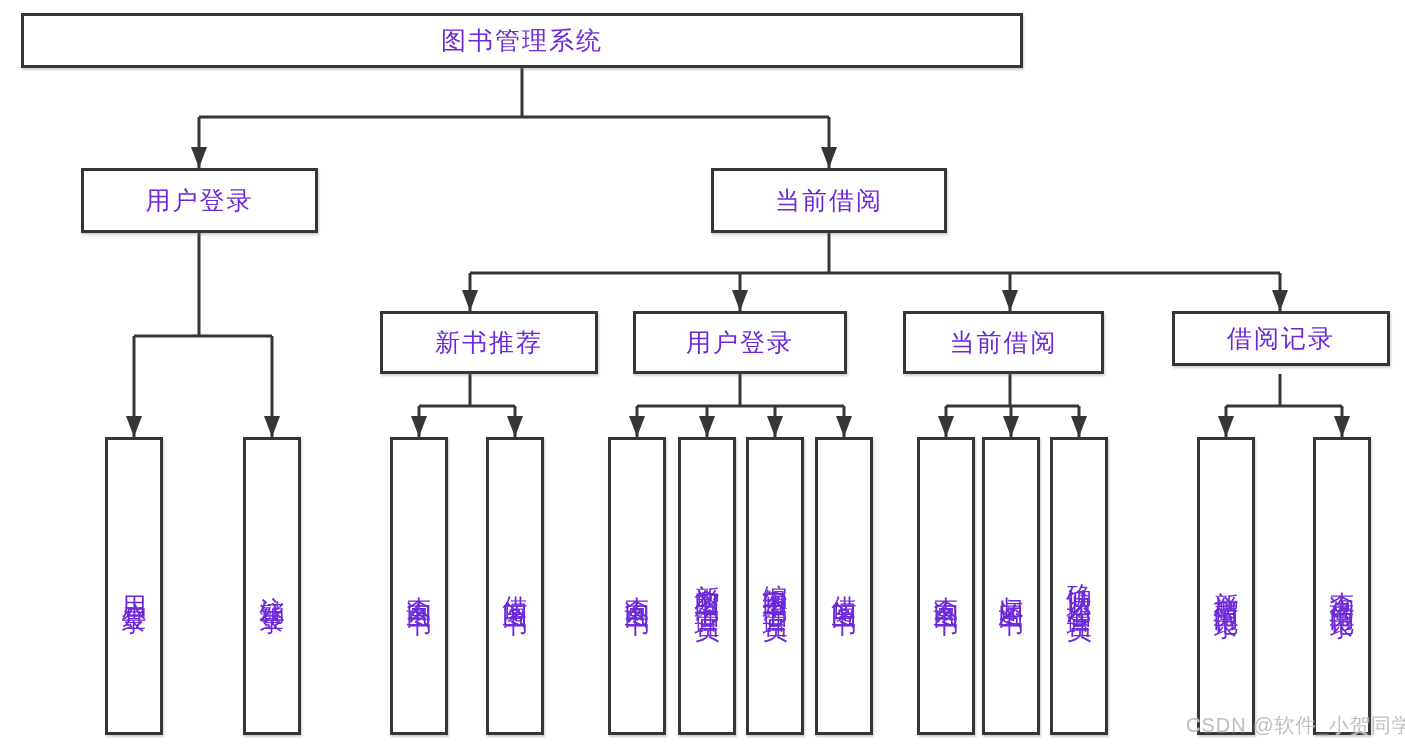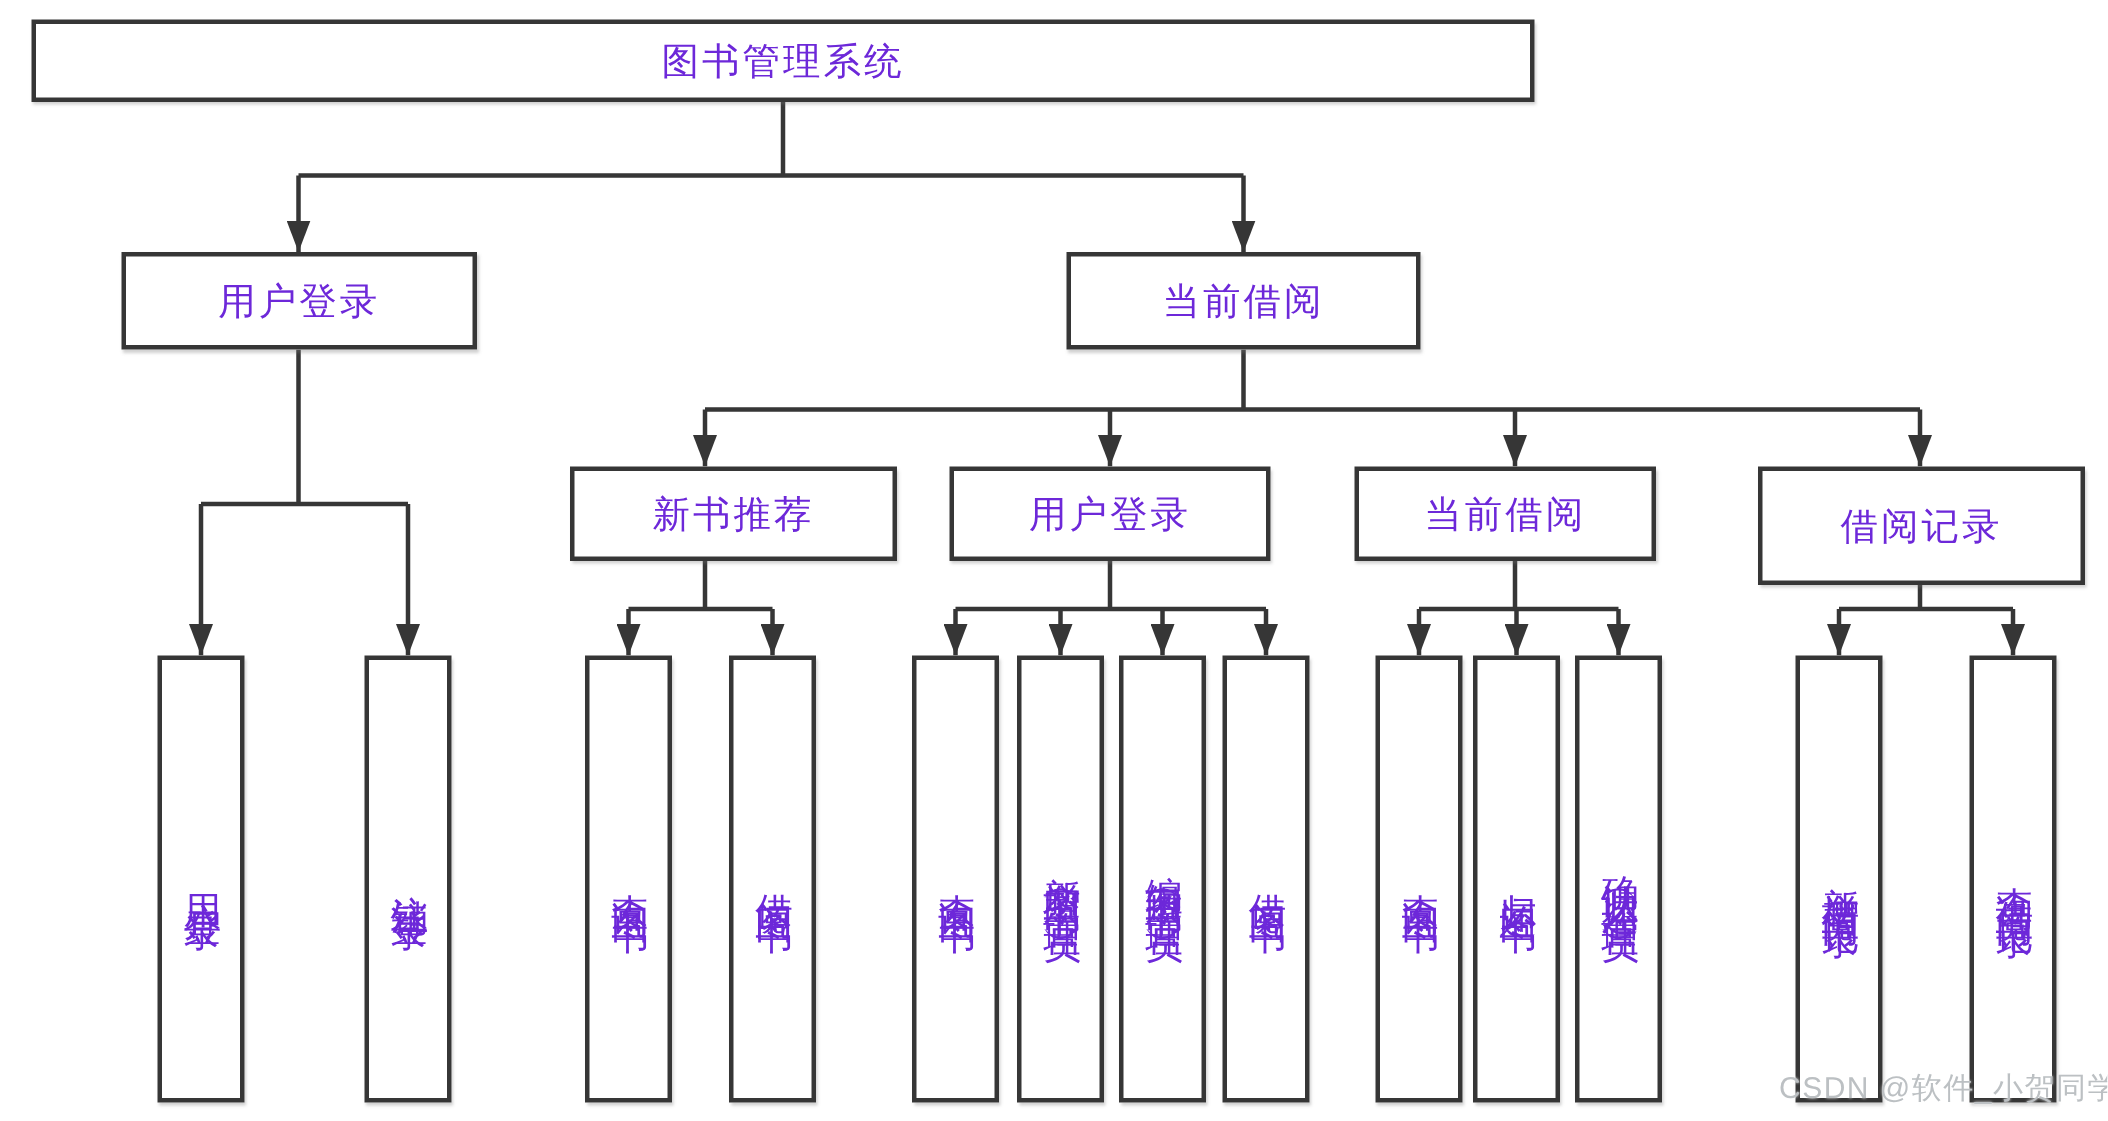--- a/index.html
+++ b/index.html
@@ -87,21 +87,21 @@
   </svg>
 
   <div class="box hbox" style="left:21px; top:13px; width:1002px; height:55px;">图书管理系统</div>
 
   <div class="box hbox" style="left:81px; top:168px; width:237px; height:65px;">用户登录</div>
   <div class="box hbox" style="left:711px; top:168px; width:236px; height:65px;">当前借阅</div>
 
   <div class="box hbox" style="left:380px; top:311px; width:218px; height:63px;">新书推荐</div>
   <div class="box hbox" style="left:633px; top:311px; width:214px; height:63px;">用户登录</div>
   <div class="box hbox" style="left:903px; top:311px; width:201px; height:63px;">当前借阅</div>
-  <div class="box hbox" style="left:1172px; top:311px; width:218px; height:79px;">借阅记录</div>
+  <div class="box hbox" style="left:1172px; top:311px; width:218px; height:55px;">借阅记录</div>
 
   <div class="box vbox" style="left:105px;">用户登录</div>
   <div class="box vbox" style="left:243px;">注销登录</div>
 
   <div class="box vbox" style="left:390px;">查询图书</div>
   <div class="box vbox" style="left:486px;">借阅图书</div>
 
   <div class="box vbox" style="left:608px;">查询图书</div>
   <div class="box vbox" style="left:678px;">新增图书（管理员）</div>
   <div class="box vbox" style="left:746px;">编辑图书（管理员）</div>

